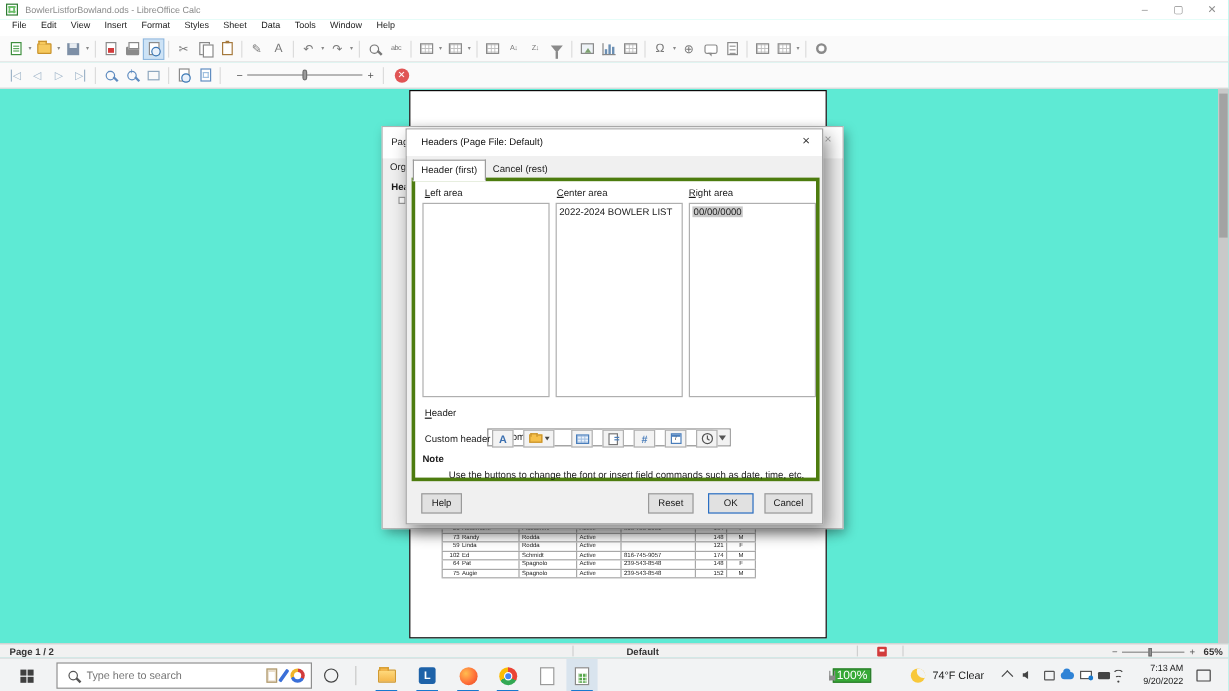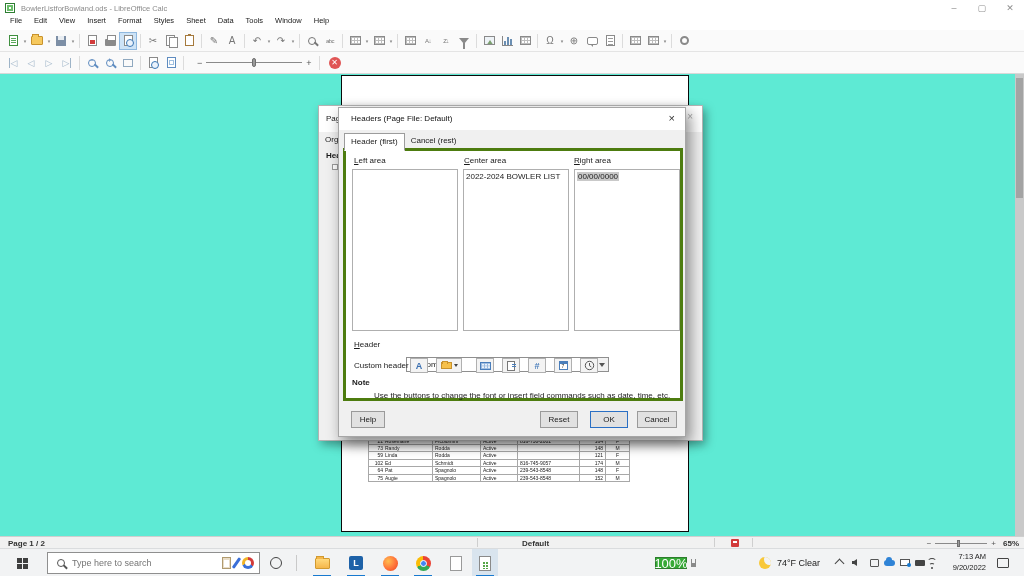--- a/index.html
+++ b/index.html
@@ -172,21 +172,21 @@
   .tb-folder::before { content:""; position:absolute; top:-3px; left:0; width:6px; height:2px; background:#f5c category:#f5b74a; background:#f5b74a; border:1px solid #d29a2f; border-bottom:none; }
   .tb-lo { width:14px; height:14px; background:#1e62a8; border-radius:2px; color:#fff; font-size:9px; font-weight:bold; display:flex; align-items:center; justify-content:center; }
   .tb-ff { width:15px; height:15px; border-radius:50%; background:radial-gradient(circle at 35% 35%, #ffbd4f, #ff7139 55%, #e3431f); }
   .tb-chrome { width:15px; height:15px; border-radius:50%; background:conic-gradient(#ea4335 0 120deg, #34a853 120deg 240deg, #fbbc05 240deg 360deg); position:relative; }
   .tb-chrome::after { content:""; position:absolute; inset:4px; background:#4285f4; border:1.5px solid #fff; border-radius:50%; }
   .tb-doc { width:12px; height:15px; background:#fff; border:1px solid #9a9a9a; }
   .tb-calc { width:12px; height:15px; background:#fff; border:1px solid #8a8a8a; position:relative; }
   .tb-calc::after { content:""; position:absolute; right:1px; bottom:1px; width:7px; height:8px; background:
      linear-gradient(#fff 1px, transparent 1px) 0 0/100% 3px,
      linear-gradient(90deg,#fff 1px, transparent 1px) 0 0/3px 100%, #57a64a; }
-  .battery-badge { position:absolute; left:655px; top:8px; width:32px; height:12px; background:#36a936; border:1px solid #2d7d2d; color:#fff; font-size:13px; display:flex; align-items:center; justify-content:center; }
+  .battery-badge { position:absolute; left:694px; top:8px; width:32px; height:12px; background:#36a936; border:1px solid #2d7d2d; color:#fff; font-size:10px; display:flex; align-items:center; justify-content:center; }
   .plug { position:absolute; left:691px; top:10px; width:5px; height:8px; border-left:1.5px solid #8a8a8a; border-right:1.5px solid #8a8a8a; border-bottom:4px solid #8a8a8a; }
   .moon { position:absolute; left:759px; top:8px; width:12px; height:12px; border-radius:50%; background:#f8c83a; overflow:hidden; }
   .moon::after { content:""; position:absolute; left:5px; top:-3px; width:11px; height:11px; border-radius:50%; background:#f2f3f4; }
   .weather-text { position:absolute; left:777px; top:9px; font-size:9px; color:#1a1a1a; white-space:nowrap; }
   .chev { position:absolute; left:836px; top:11px; width:7px; height:7px; border-left:1.5px solid #444; border-top:1.5px solid #444; transform:rotate(45deg); }
   .spk { position:absolute; left:852px; top:10px; width:5px; height:7px; background:#444; clip-path:polygon(0 30%, 40% 30%, 100% 0, 100% 100%, 40% 70%, 0 70%); }
   .spk::after { content:")"; position:absolute; left:6px; top:-2px; font-size:8px; color:#444; }
   .tray-sq { position:absolute; top:10px; width:9px; height:8px; border:1.2px solid #555; border-radius:1px; }
   .tray-cloud { position:absolute; top:11px; width:11px; height:6px; background:#2f83d6; border-radius:4px; }
   .tray-cloud::before { content:""; position:absolute; left:2px; top:-3px; width:6px; height:6px; background:#2f83d6; border-radius:50%; }

